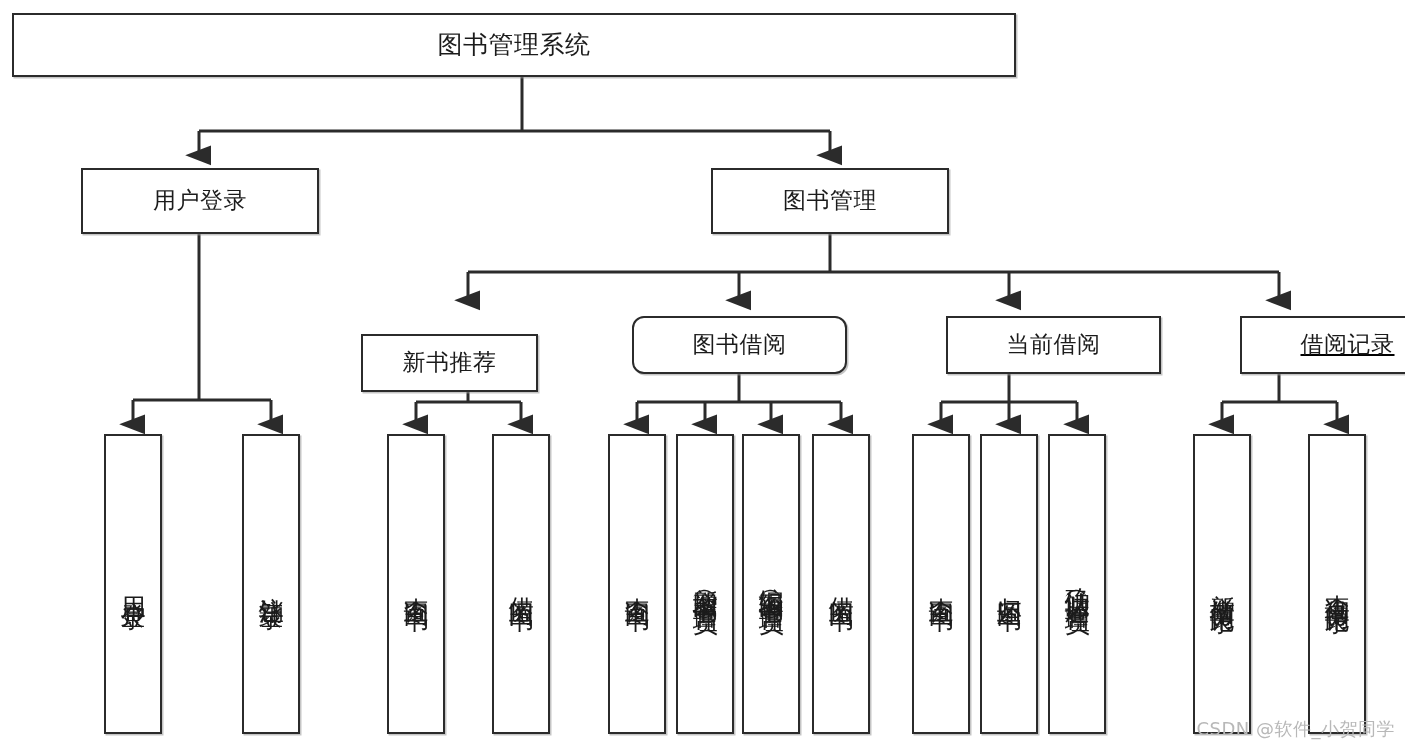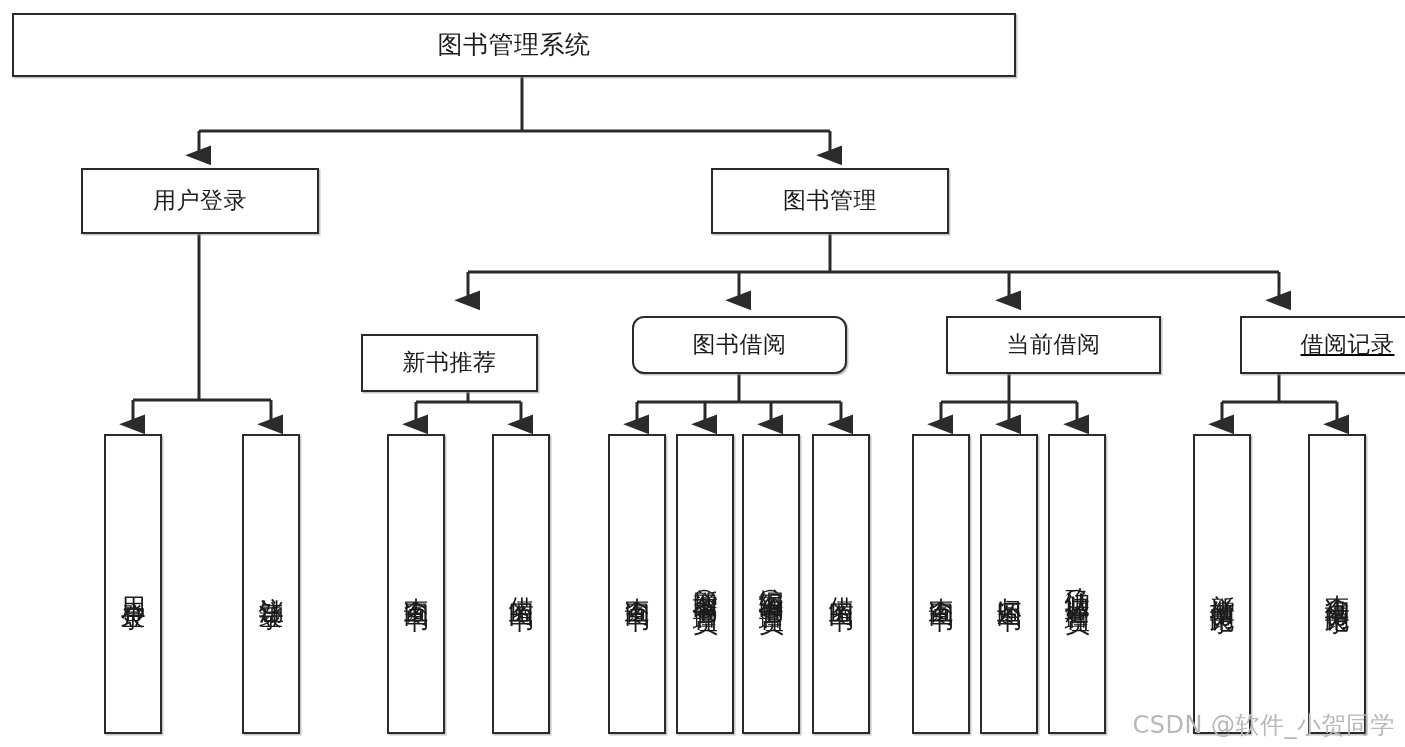--- a/index.html
+++ b/index.html
@@ -55,21 +55,21 @@
     -webkit-text-orientation: upright;
     font-size: 25px;
     line-height: 1.02;
     letter-spacing: 3.5px;
     white-space: nowrap;
   }
   .watermark {
     position: absolute;
     right: 10px;
     bottom: 6px;
-    font-size: 24px;
+    font-size: 18px;
     color: #b8b8b8;
     white-space: nowrap;
     letter-spacing: 0.5px;
   }
 </style>
 </head>
 <body>
 
 <div id="stage">
 

